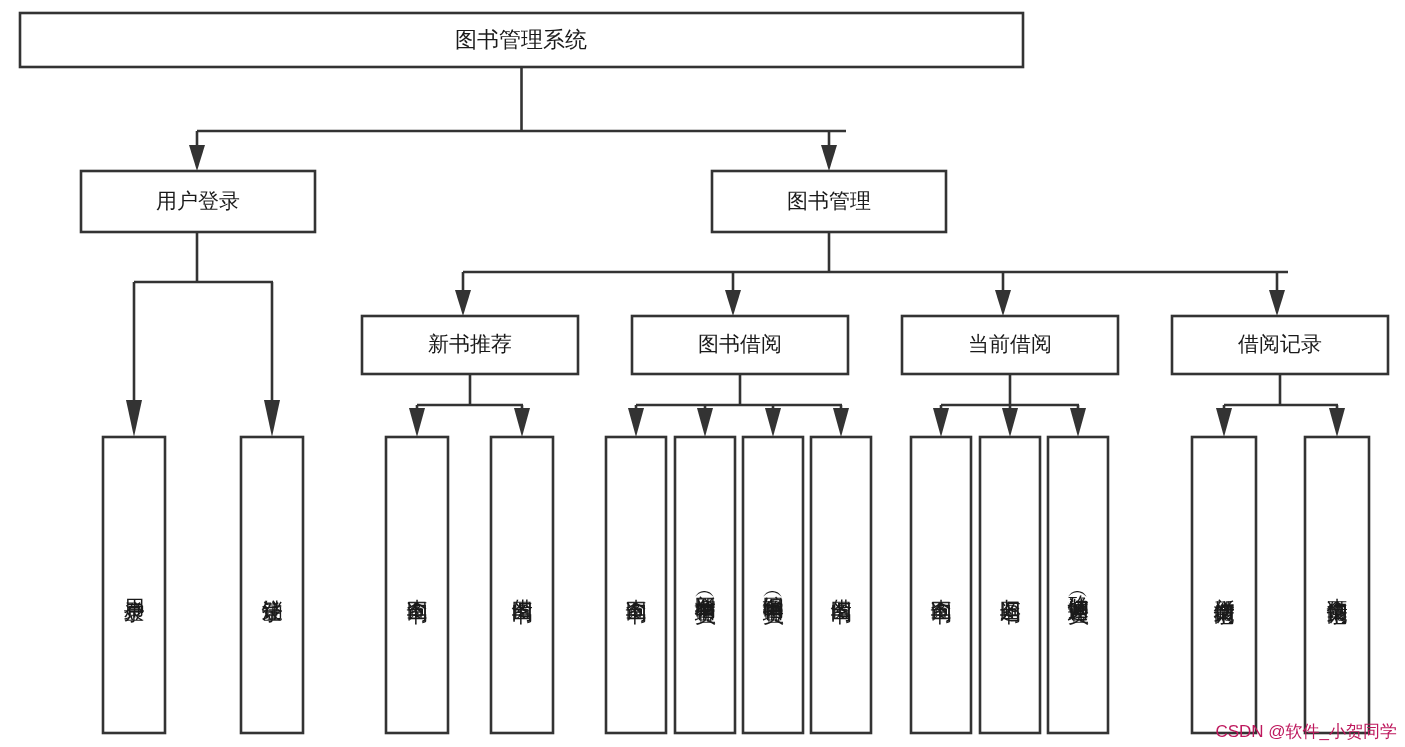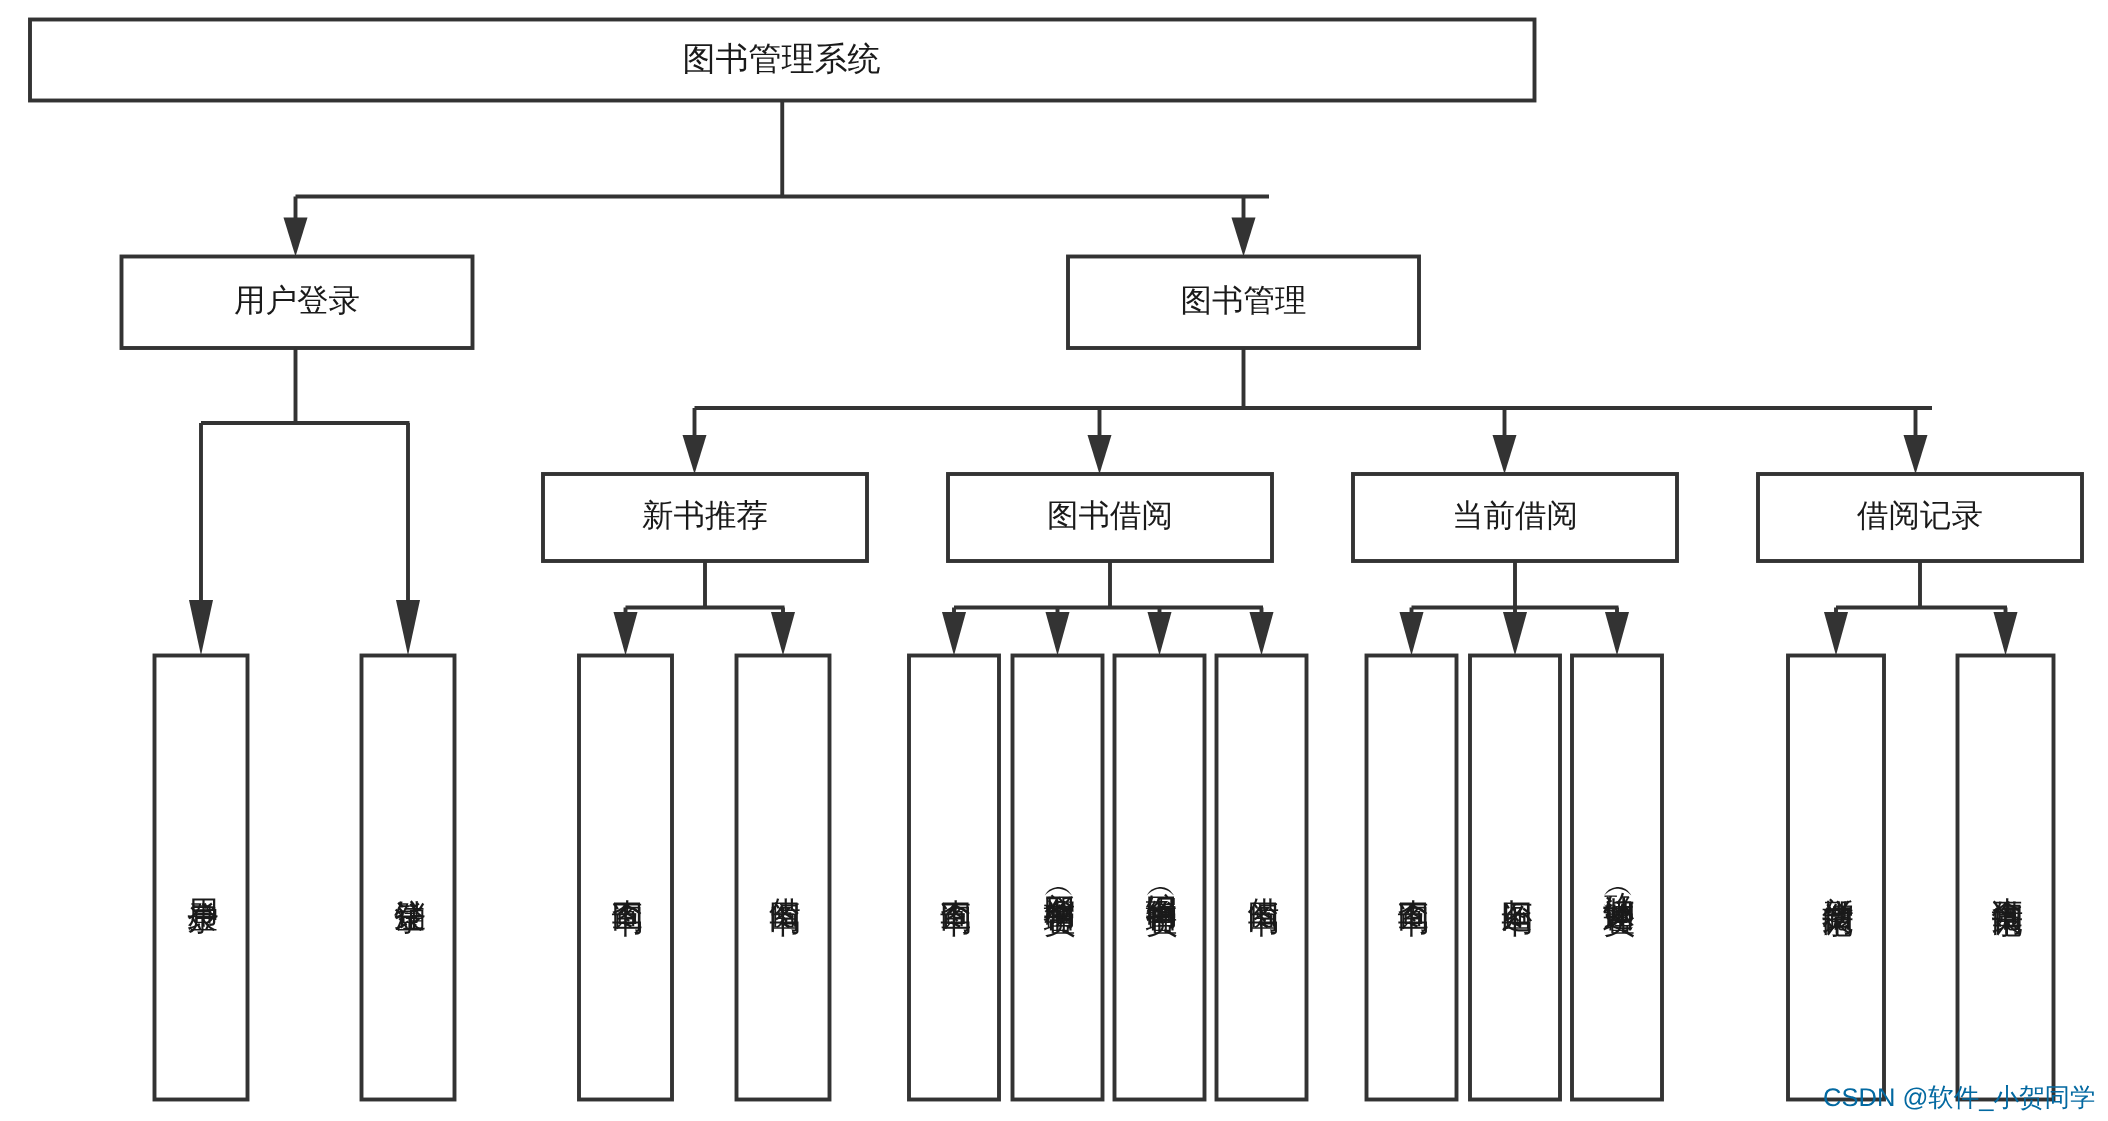--- a/index.html
+++ b/index.html
@@ -72,21 +72,21 @@
     color: #1a1a1a;
     letter-spacing: 1.5px;
     white-space: nowrap;
   }
   #watermark {
     position: absolute;
     right: 8px;
     bottom: 4px;
     font-family: "Liberation Sans", "DejaVu Sans", sans-serif;
     font-size: 17px;
-    color: #0369a1;
+    color: #be185d;
     white-space: nowrap;
   }
 </style>
 </head>
 <body>
 
 <div id="diagram-root">
 
   <svg class="flow" viewBox="0 0 1405 747">
 

